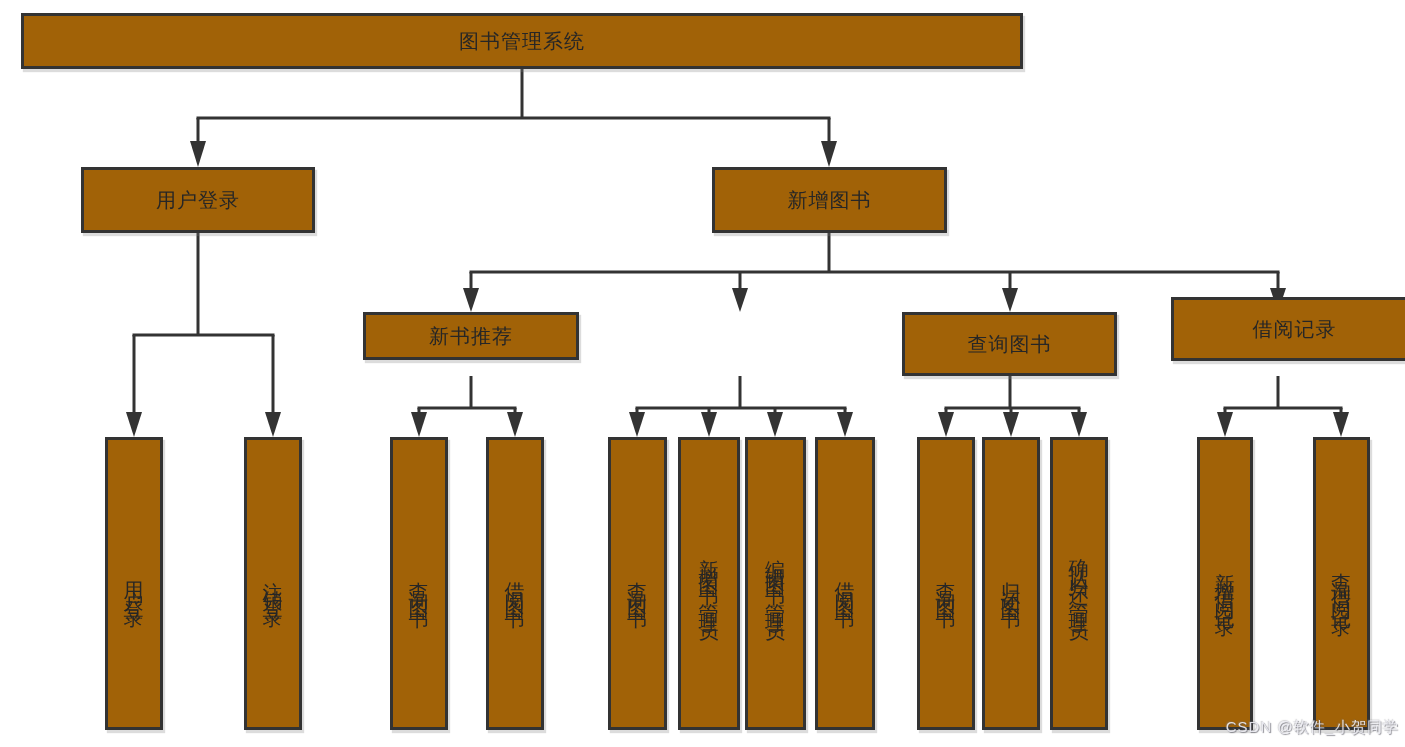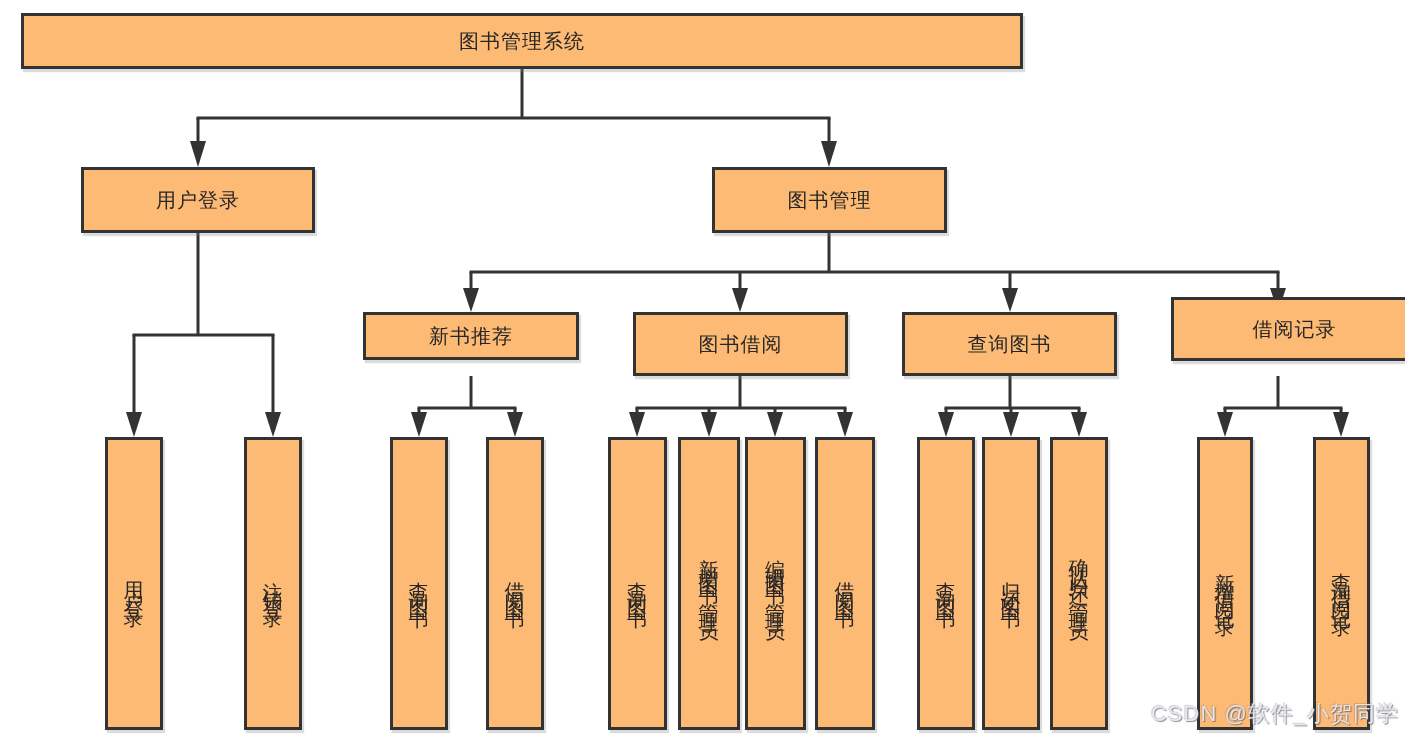--- a/index.html
+++ b/index.html
@@ -2,31 +2,31 @@
 <html><head>
 <meta charset="utf-8">
 <style>
   html,body{margin:0;padding:0;background:#ffffff;}
   .stage{
     position:relative;width:1405px;height:747px;background:#ffffff;overflow:hidden;
     font-family:"Liberation Sans","DejaVu Sans",sans-serif;
   }
   .wires{position:absolute;left:0;top:0;width:1405px;height:747px;}
   .box{
-    position:absolute;background:#fdba74;border:3px solid #333333;box-sizing:border-box;
+    position:absolute;background:#a16207;border:3px solid #333333;box-sizing:border-box;
     display:flex;align-items:center;justify-content:center;
     box-shadow:2px 3px 1px rgba(130,130,130,0.28);
   }
   .hlabel{font-size:20px;letter-spacing:1px;color:#262626;white-space:nowrap;}
   .vtext{
     writing-mode:vertical-rl;text-orientation:upright;
     font-size:20px;letter-spacing:9px;line-height:1;color:#262626;
   }
   .watermark{
-    position:absolute;right:6px;bottom:18px;font-size:22px;letter-spacing:1px;
+    position:absolute;right:6px;bottom:10px;font-size:15px;letter-spacing:1px;
     color:rgba(235,235,242,0.92);
     text-shadow:1px 1px 1px rgba(80,80,90,0.65), -1px -1px 1px rgba(120,120,130,0.35);
     white-space:nowrap;
   }
 </style>
 </head>
 <body>
 
 <div class="stage">
 
@@ -97,28 +97,25 @@
   </svg>
 
   <div class="box" style="left:21px;top:13px;width:1002px;height:56px">
     <span class="hlabel">图书管理系统</span>
   </div>
 
   <div class="box" style="left:81px;top:167px;width:234px;height:66px">
     <span class="hlabel">用户登录</span>
   </div>
   <div class="box" style="left:712px;top:167px;width:235px;height:66px">
-    <span class="hlabel">图书管理</span>
+    <span class="hlabel">新增图书</span>
   </div>
 
   <div class="box" style="left:363px;top:312px;width:216px;height:48px">
     <span class="hlabel">新书推荐</span>
-  </div>
-  <div class="box" style="left:633px;top:312px;width:215px;height:64px">
-    <span class="hlabel">图书借阅</span>
   </div>
   <div class="box" style="left:902px;top:312px;width:215px;height:64px">
     <span class="hlabel">查询图书</span>
   </div>
   <div class="box" style="left:1171px;top:297px;width:247px;height:64px">
     <span class="hlabel">借阅记录</span>
   </div>
 
   <div class="box" style="left:105px;top:437px;width:58px;height:293px">
     <span class="vtext">用户登录</span>

